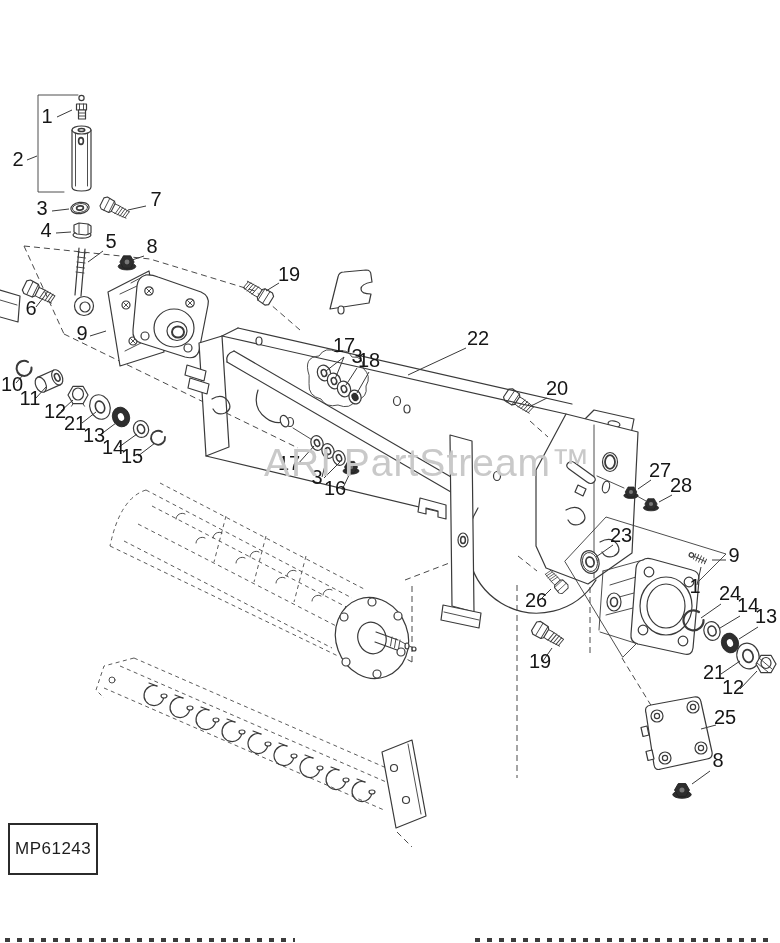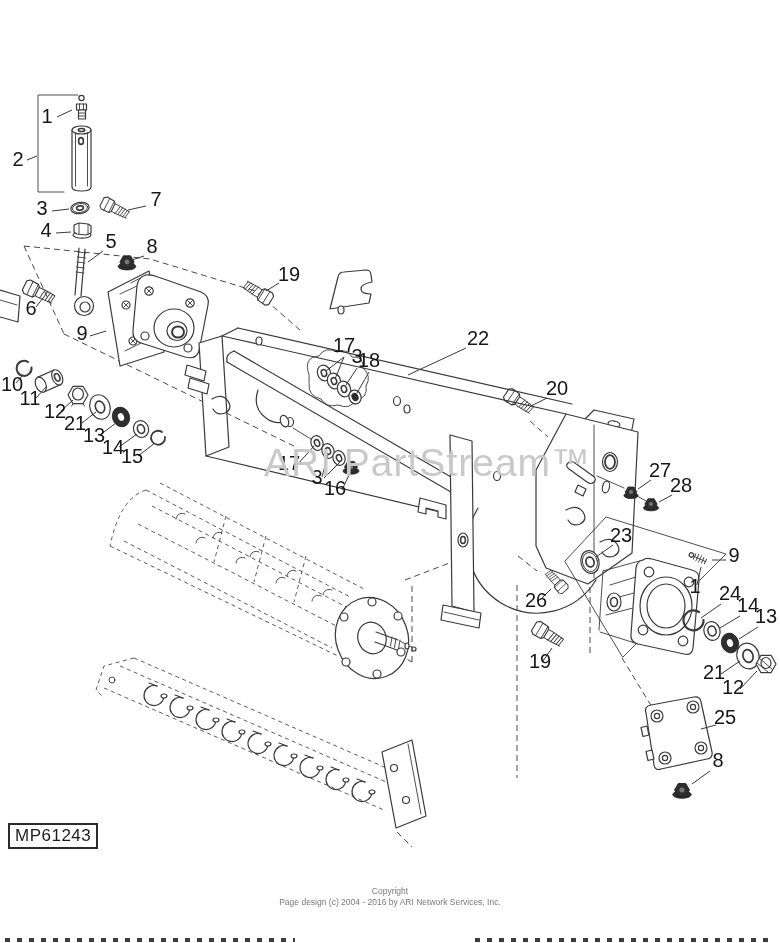--- a/index.html
+++ b/index.html
@@ -10,21 +10,21 @@
   .ln{fill:none;stroke:#3a3a3a;stroke-width:1.2;stroke-linecap:round;stroke-linejoin:round;}
   .thin{stroke-width:0.9;}
   .wh{fill:#ffffff;stroke:#3a3a3a;stroke-width:1.2;stroke-linejoin:round;}
   .dk{fill:#2e2e2e;stroke:#222;stroke-width:0.8;}
   .dash{fill:none;stroke:#4a4a4a;stroke-width:1;stroke-dasharray:6 4;}
   .dash2{fill:none;stroke:#4a4a4a;stroke-width:0.9;stroke-dasharray:4 3.5;}
   .callout-text{font-family:"Liberation Sans",sans-serif;font-size:20px;fill:#161616;}
   .leader{stroke:#3a3a3a;stroke-width:1;fill:none;}
   .watermark{position:absolute;left:264px;top:441px;font-size:39px;letter-spacing:1px;
              color:#c9c9c9;white-space:nowrap;user-select:none;}
-  .stamp{position:absolute;left:8px;top:823px;border:2px solid #2b2b2b;padding:0 5px;
+  .stamp{position:absolute;left:8px;top:823px;border:2px solid #2b2b2b;padding:13px 5px;
          font-size:17px;color:#1d1d1d;letter-spacing:0.5px;line-height:22px;background:#fff;}
   .footer{position:absolute;left:0;top:886px;width:780px;text-align:center;
           font-size:8.5px;color:#7a7a7a;line-height:1.3;}
   .cutoff-strip{position:absolute;top:938px;height:4px;
     background:repeating-linear-gradient(90deg,#3c3c3c 0 5px,transparent 5px 12px);}
   .strip-left{left:5px;width:290px;}
   .strip-right{left:475px;width:300px;}
 </style>
 </head>
 <body>
@@ -442,21 +442,17 @@
         <text x="725" y="724" text-anchor="middle" class="callout-text">25</text>
         <line x1="710" y1="771" x2="692" y2="784" class="leader"></line>
         <text x="718" y="767" text-anchor="middle" class="callout-text">8</text>
       </g>
 </svg>
 
 <div class="watermark">ARI PartStream™</div>
 
 <div class="stamp">MP61243</div>
 
-<div class="footer">
-  <div>Copyright</div>
-  <div>Page design (c) 2004 - 2016 by ARI Network Services, Inc.</div>
-</div>
 
 <div class="cutoff-strip strip-left"></div>
 <div class="cutoff-strip strip-right"></div>
 
 </div>
 
 </body></html>

